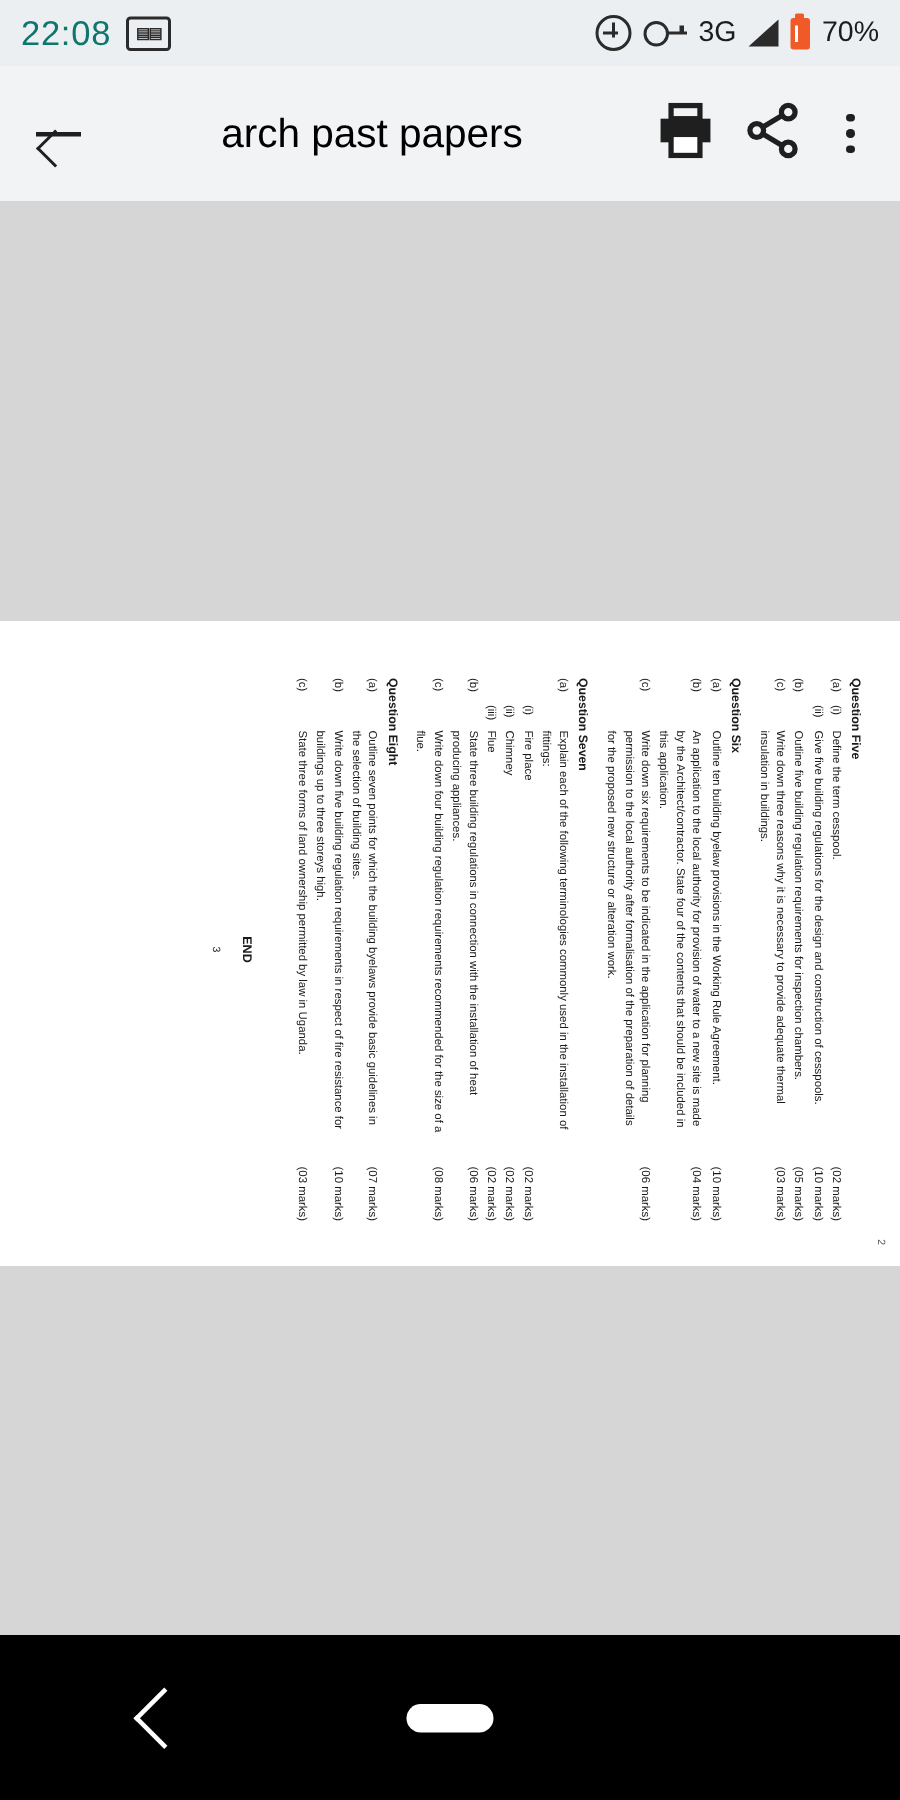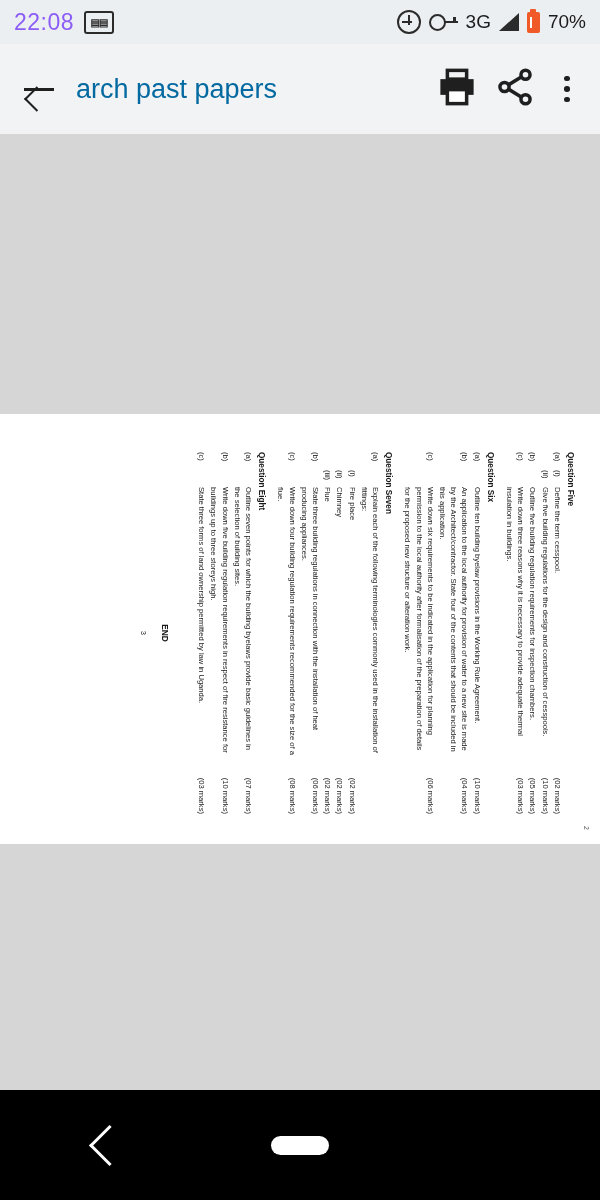--- a/index.html
+++ b/index.html
@@ -27,21 +27,21 @@
     color: #202124;
   }
   .status-left {
     display: flex;
     align-items: center;
     gap: 10px;
   }
   .status-clock {
     font-size: 23px;
     letter-spacing: 0.5px;
-    color: #8b5cf6;
+    color: #0f766e;
   }
   .badge-icon {
     width: 26px;
     height: 19px;
     border: 2px solid #2b2b2b;
     border-radius: 3px;
     font-size: 10px;
     display: flex;
     align-items: center;
     justify-content: center;
@@ -178,24 +178,25 @@
     left: 6px; top: 13px;
     width: 16px; height: 16px;
     border-left: 2.5px solid #1f1f1f;
     border-bottom: 2.5px solid #1f1f1f;
     transform: rotate(45deg);
     transform-origin: left bottom;
   }
   .app-title {
     flex: 1;
     font-size: 27px;
-    color: #0369a1;
+    color: #000000;
     white-space: nowrap;
     overflow: hidden;
     text-overflow: ellipsis;
+    text-align: center;
   }
   .bar-icon {
     flex: none;
     cursor: pointer;
   }
   .more-dots {
     width: 30px;
     height: 42px;
     display: flex;
     flex-direction: column;

